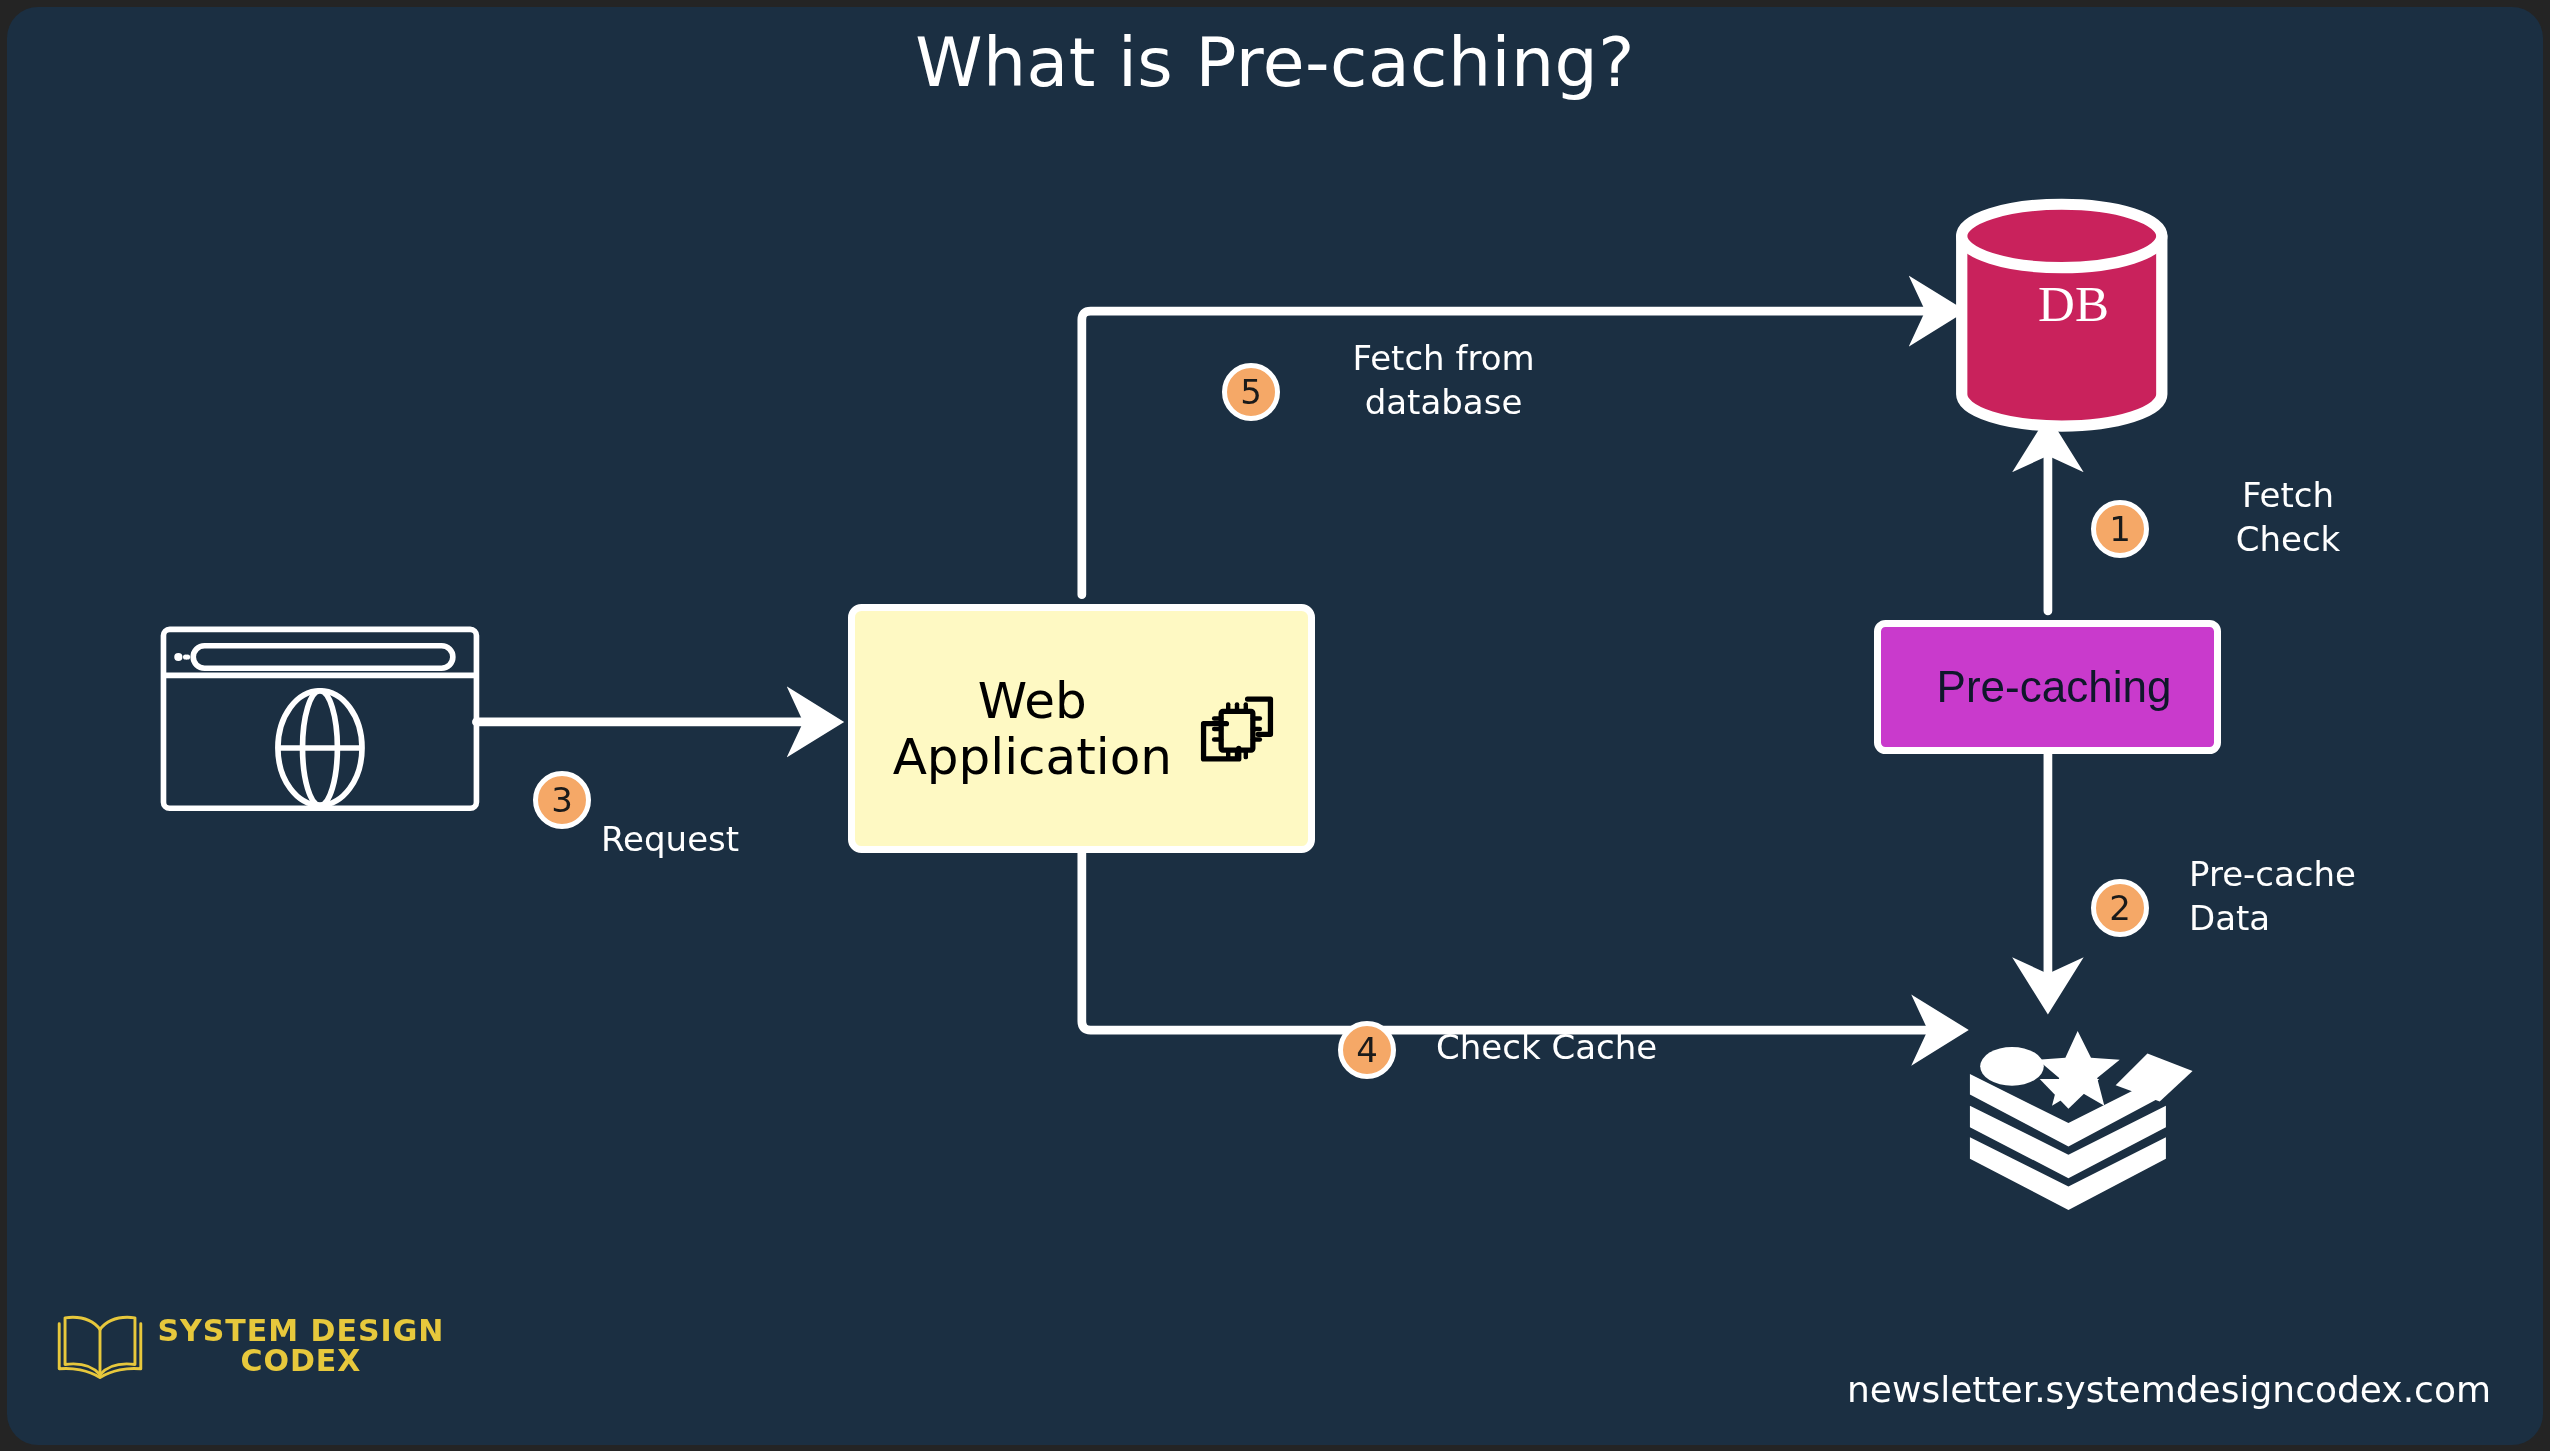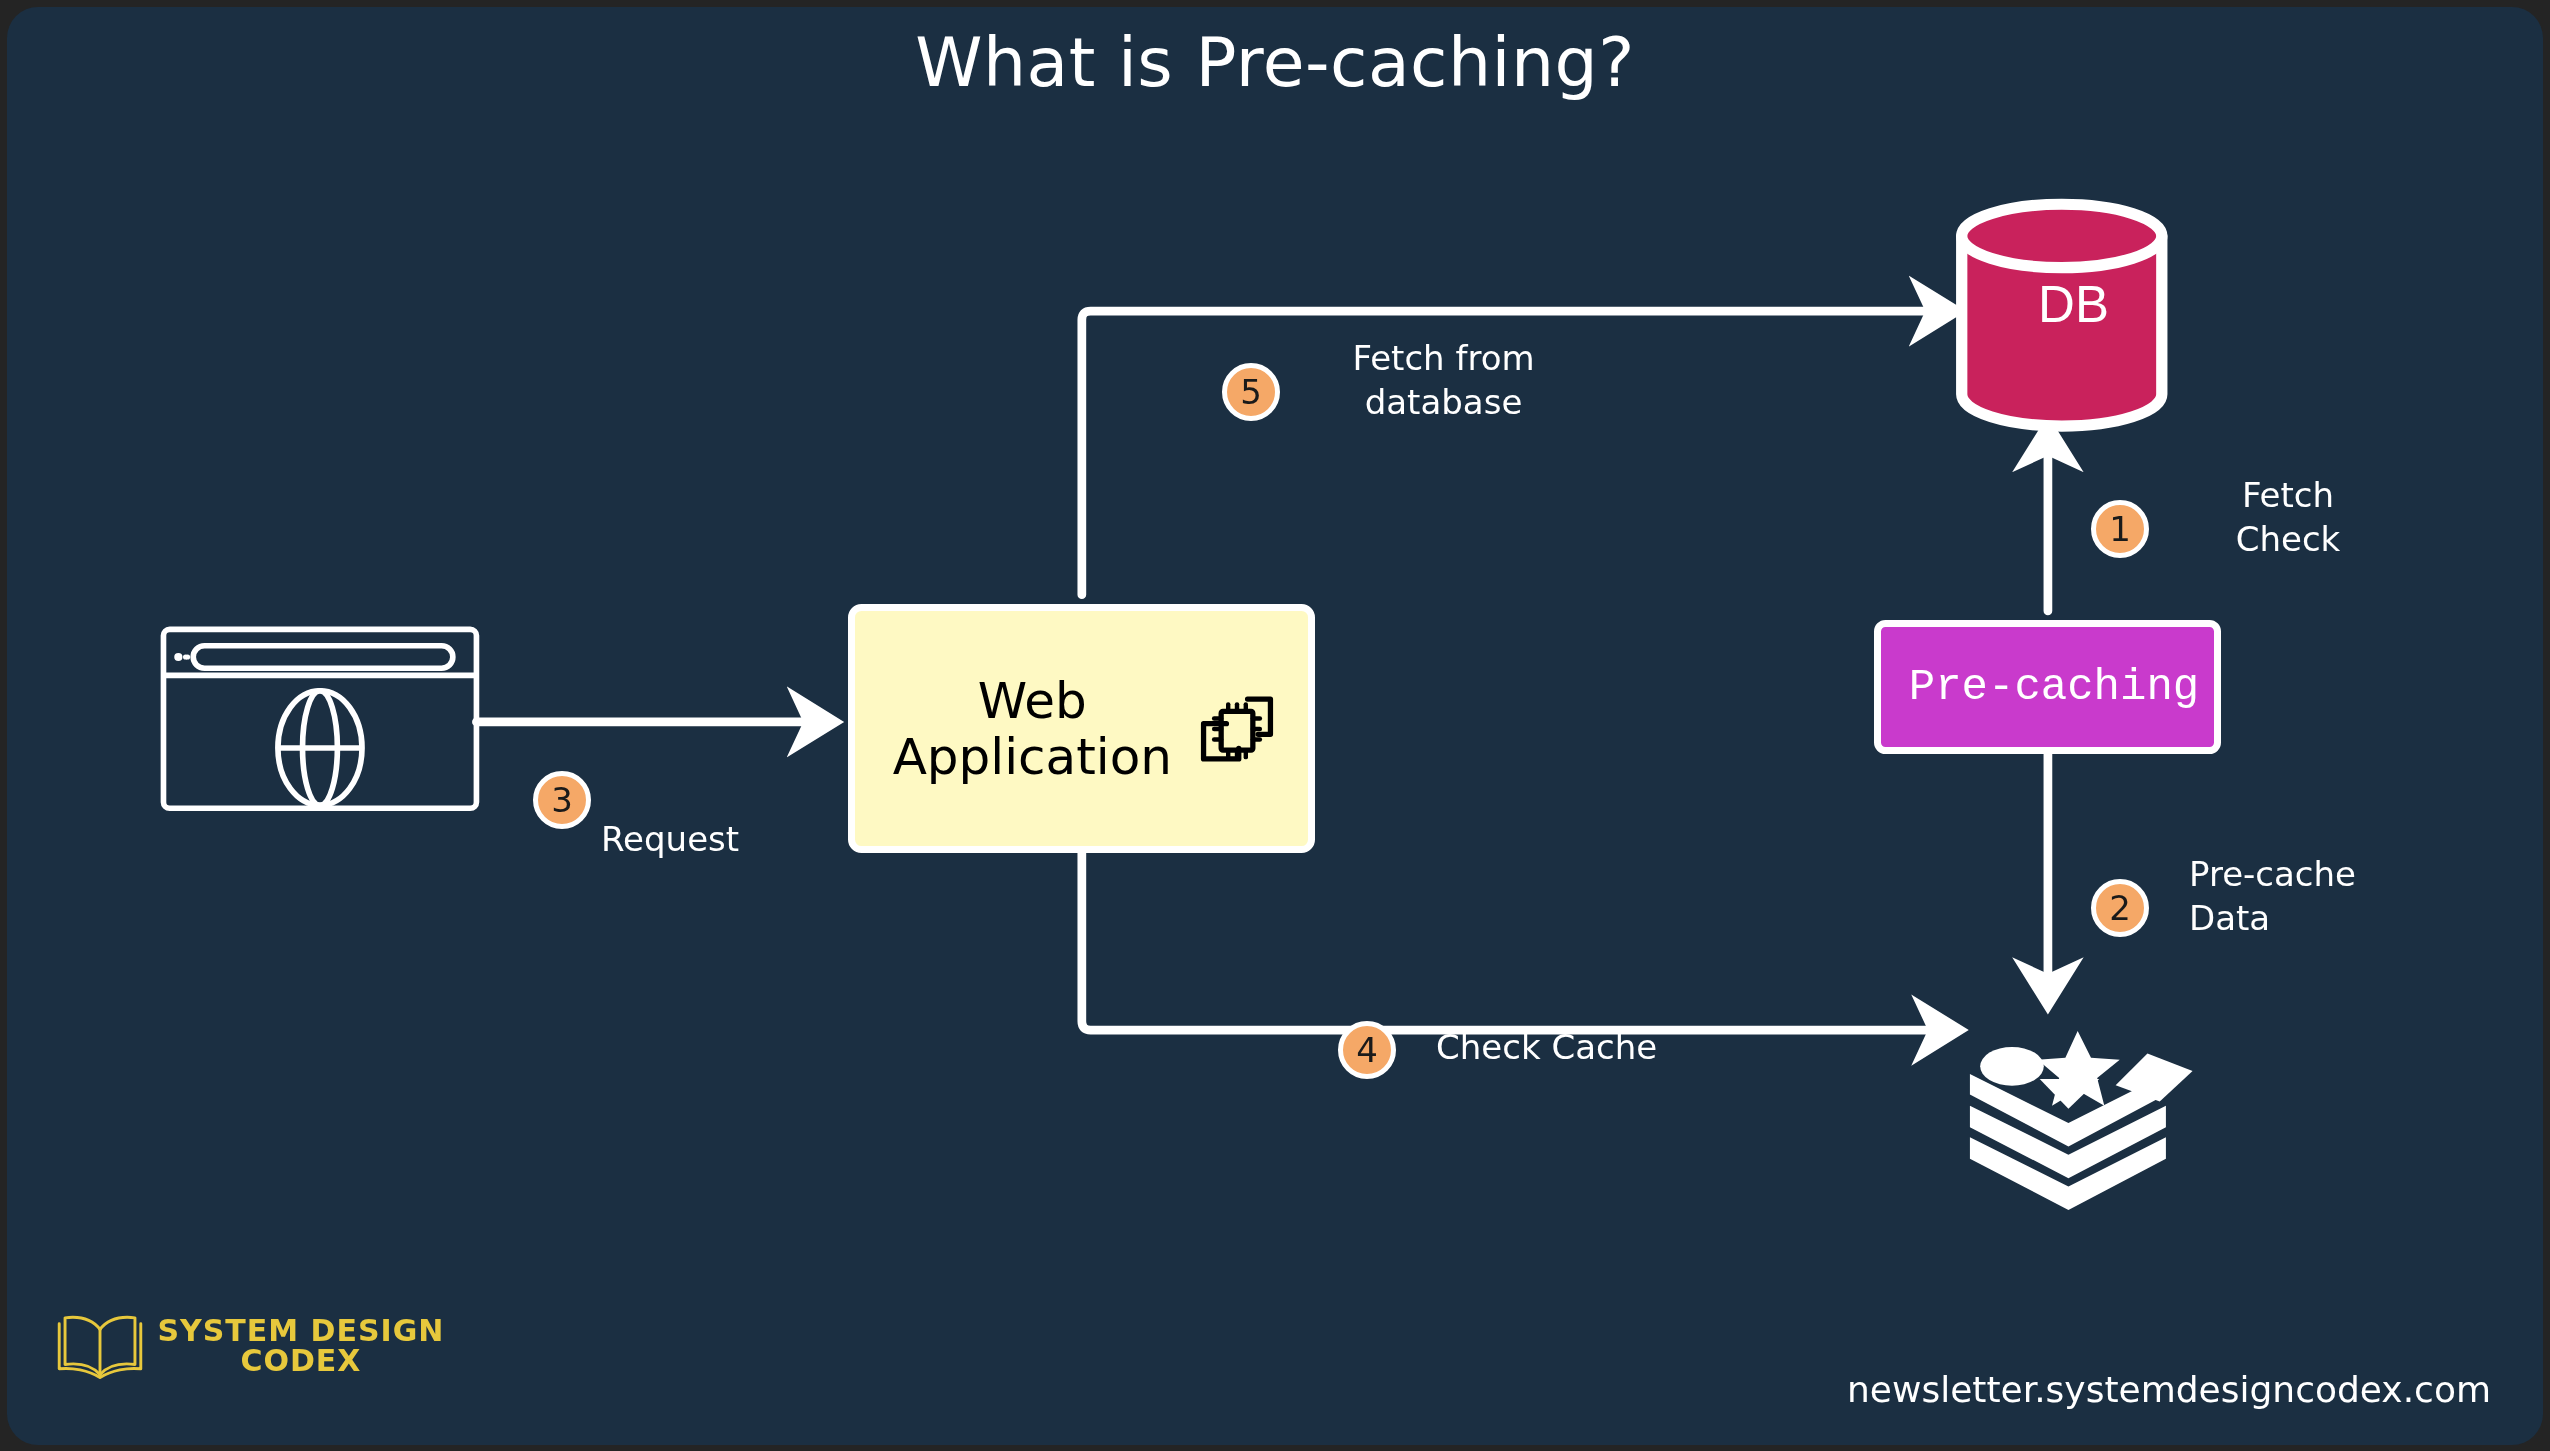--- a/index.html
+++ b/index.html
@@ -35,26 +35,26 @@
   #webapp .wa-label{
     color:#000;font-size:50px;line-height:1.12;text-align:center;white-space:pre-line;
     font-family:"DejaVu Sans",sans-serif;
   }
 
   #precaching{
     left:1867px;top:613px;width:347px;height:134px;
     background:#C93ACC;border:7.2px solid #ffffff;border-radius:11.4px;
     display:flex;align-items:center;justify-content:center;
   }
-  #precaching .pc-label{color:#ffffff;font-size:44px;font-family:Liberation Mono, monospace;margin-left:13px;}
+  #precaching .pc-label{color:#0f172a;font-size:44px;font-family:Liberation Sans, sans-serif;margin-left:13px;}
 
   #db-label{
     position:absolute;left:1971px;top:268px;width:191px;text-align:center;
     color:#ffffff;font-size:51px;pointer-events:none;
-    font-family:Liberation Sans, sans-serif;
+    font-family:Liberation Serif, serif;
   }
 
   #cache-label{
     position:absolute;left:1888px;top:1176px;width:361px;text-align:center;
     color:#ffffff;font-size:56px;font-family:"DejaVu Sans",sans-serif;
   }
 
   
   .badge{
     position:absolute;width:58px;height:58px;border-radius:50%;

